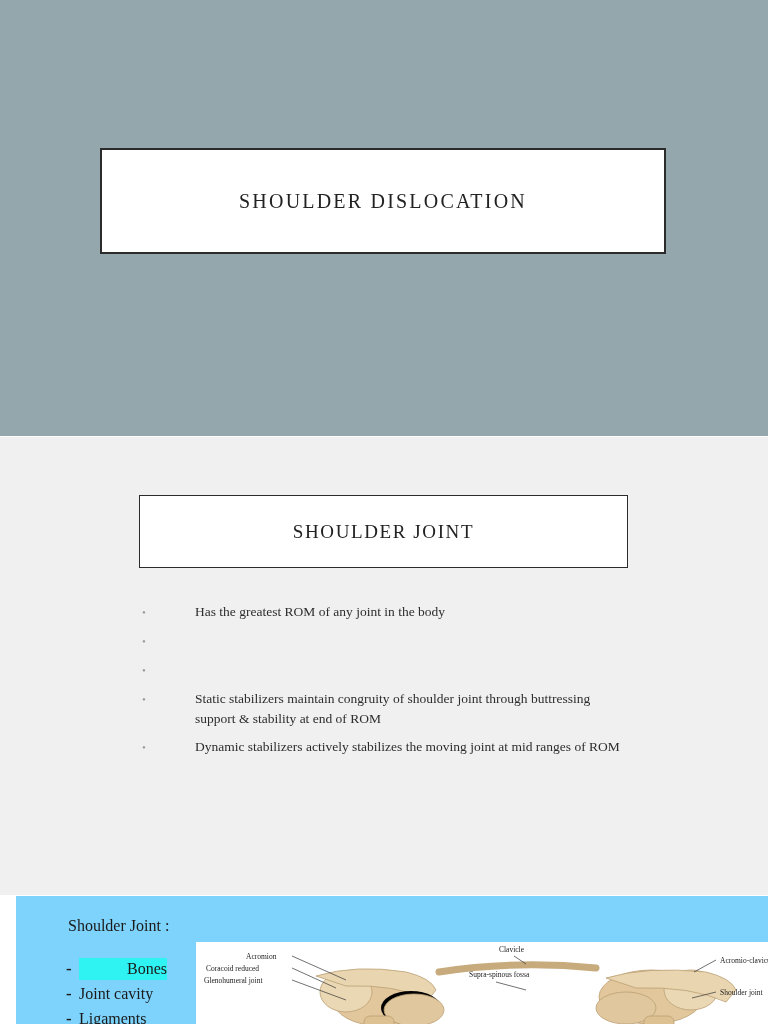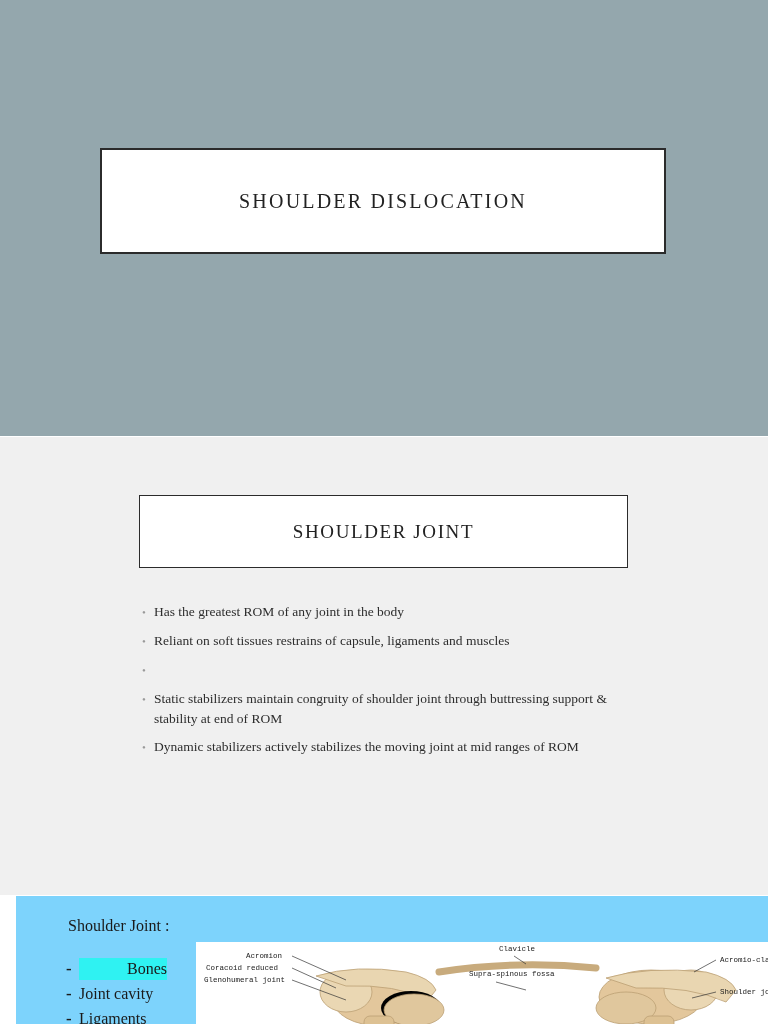--- a/index.html
+++ b/index.html
@@ -98,20 +98,21 @@
     line-height: 19px;
     text-align: left;
     padding-top: 1px;
   }
   .bullet-text {
     font-family: "Liberation Serif", serif;
     font-size: 13.5px;
     line-height: 19.5px;
     color: #2d2d2d;
     max-width: 462px;
+    margin-left: 41px;
   }
 
   
   .slide-3 {
     position: absolute;
     left: 16px;
     top: 896px;
     width: 768px;
     height: 128px;
     background: #7dd3fc;
@@ -161,21 +162,21 @@
     position: absolute;
     left: 180px;
     top: 46px;
     width: 588px;
     height: 82px;
     background: #ffffff;
     overflow: hidden;
   }
   .fig-label {
     position: absolute;
-    font-family: Liberation Mono, monospace;
+    font-family: Liberation Serif, serif;
     font-size: 7.5px;
     color: #1a1a1a;
     line-height: 9px;
     white-space: nowrap;
   }
   .fig-label.c {
     text-align: center;
   }
 </style>
 </head>
@@ -194,21 +195,20 @@
       <div class="subtitle-text">SHOULDER JOINT</div>
     </div>
 
     <div class="bullets">
       <div class="bullet-row">
         <div class="bullet-dot">•</div>
         <div class="bullet-text">Has the greatest ROM of any joint in the body</div>
       </div>
       <div class="bullet-row">
         <div class="bullet-dot">•</div>
-        <div class="bullet-text">Reliant on soft tissues restrains of capsule, ligaments and muscles</div>
       </div>
       <div class="bullet-row">
         <div class="bullet-dot">•</div>
       </div>
       <div class="bullet-row">
         <div class="bullet-dot">•</div>
         <div class="bullet-text">Static stabilizers maintain congruity of shoulder joint through buttressing support &amp; stability at end of ROM</div>
       </div>
       <div class="bullet-row">
         <div class="bullet-dot">•</div>

